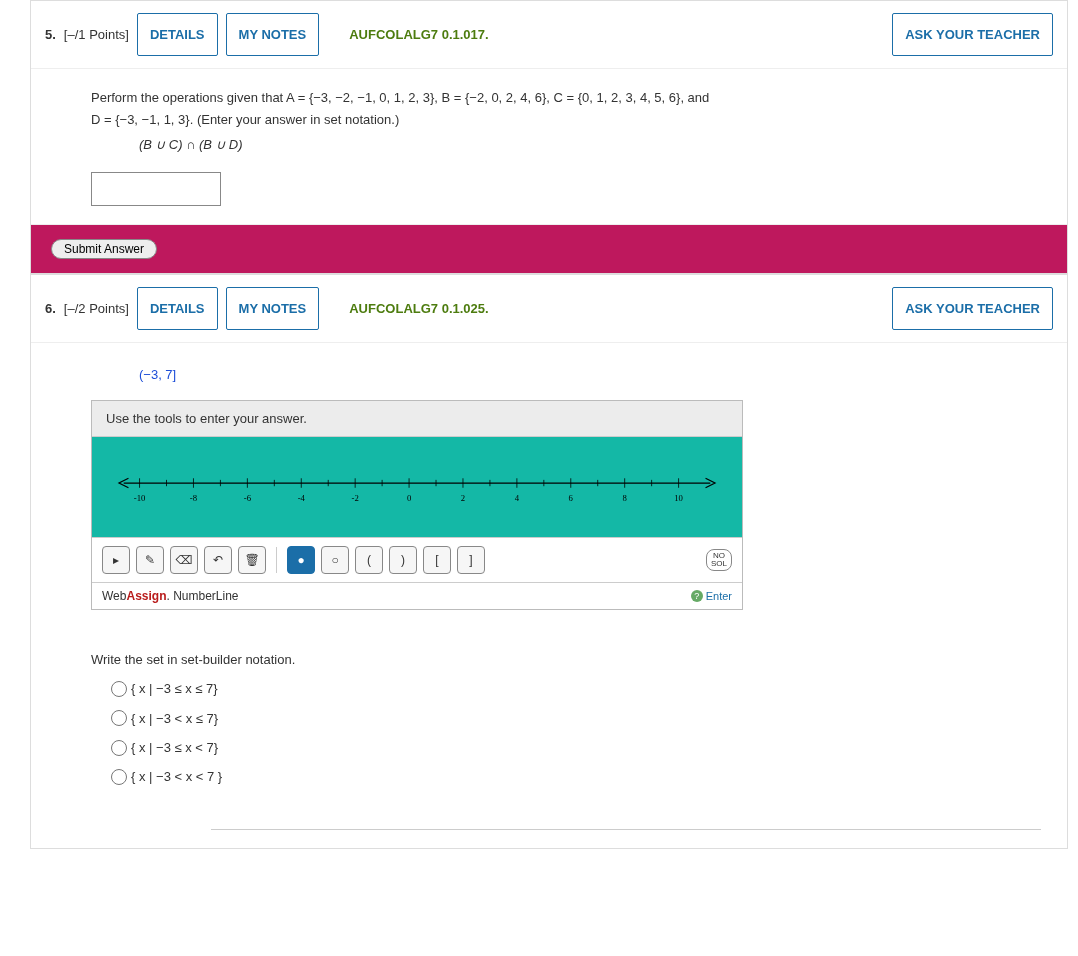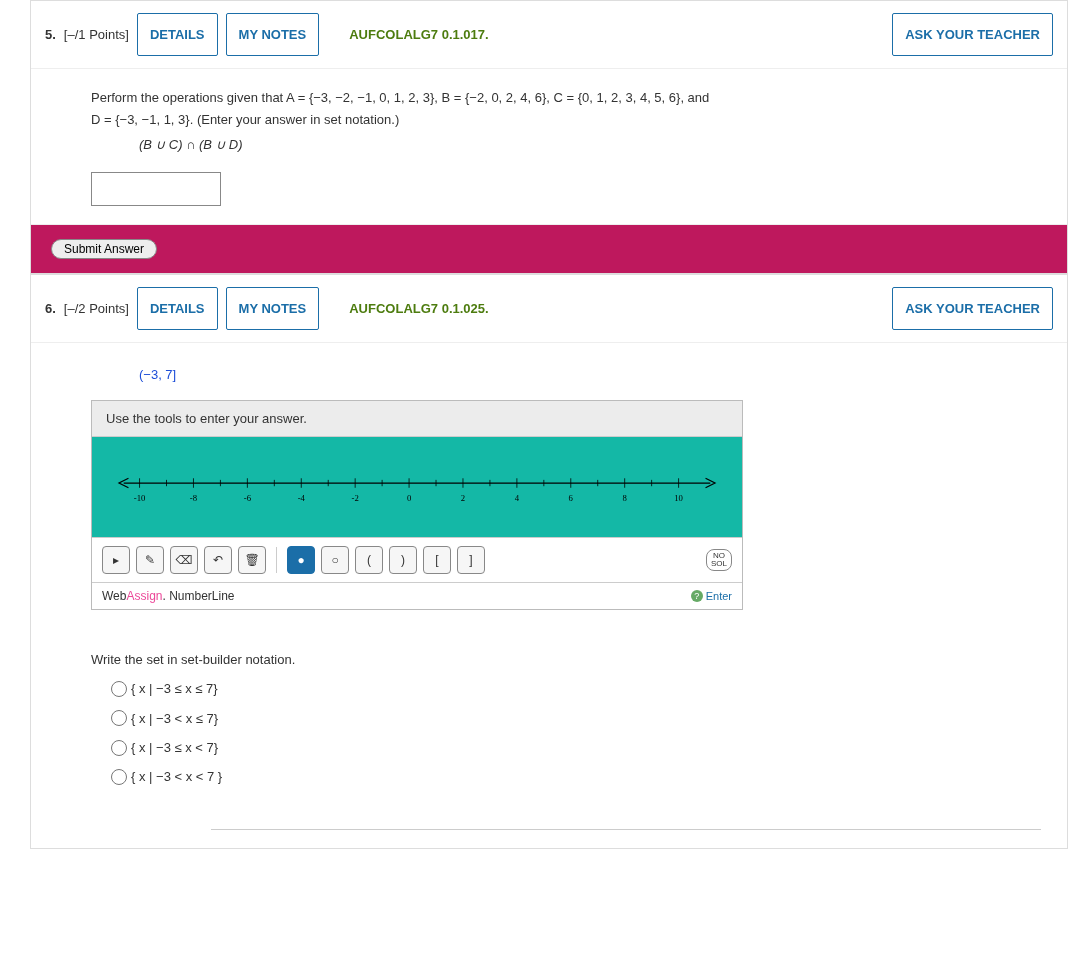--- a/index.html
+++ b/index.html
@@ -121,21 +121,21 @@
     border-top: 1px solid #ccc;
     background: #fff;
     padding: 6px 10px;
     display: flex;
     align-items: center;
     justify-content: space-between;
     font-size: 12px;
   }
   .brand { font-weight: normal; }
   .brand b { color: #c00; }
-  .brand .assign { color: #ec4899; font-weight: normal; }
+  .brand .assign { color: #b91c1c; font-weight: bold; }
   .help-link { color: #1b6ea8; font-size: 11px; display: flex; align-items: center; gap: 3px; text-decoration: none; }
   .help-link::before {
     content: "?";
     display: inline-block;
     width: 12px; height: 12px;
     border-radius: 50%;
     background: #6a6;
     color: #fff;
     font-size: 9px;
     text-align: center;

